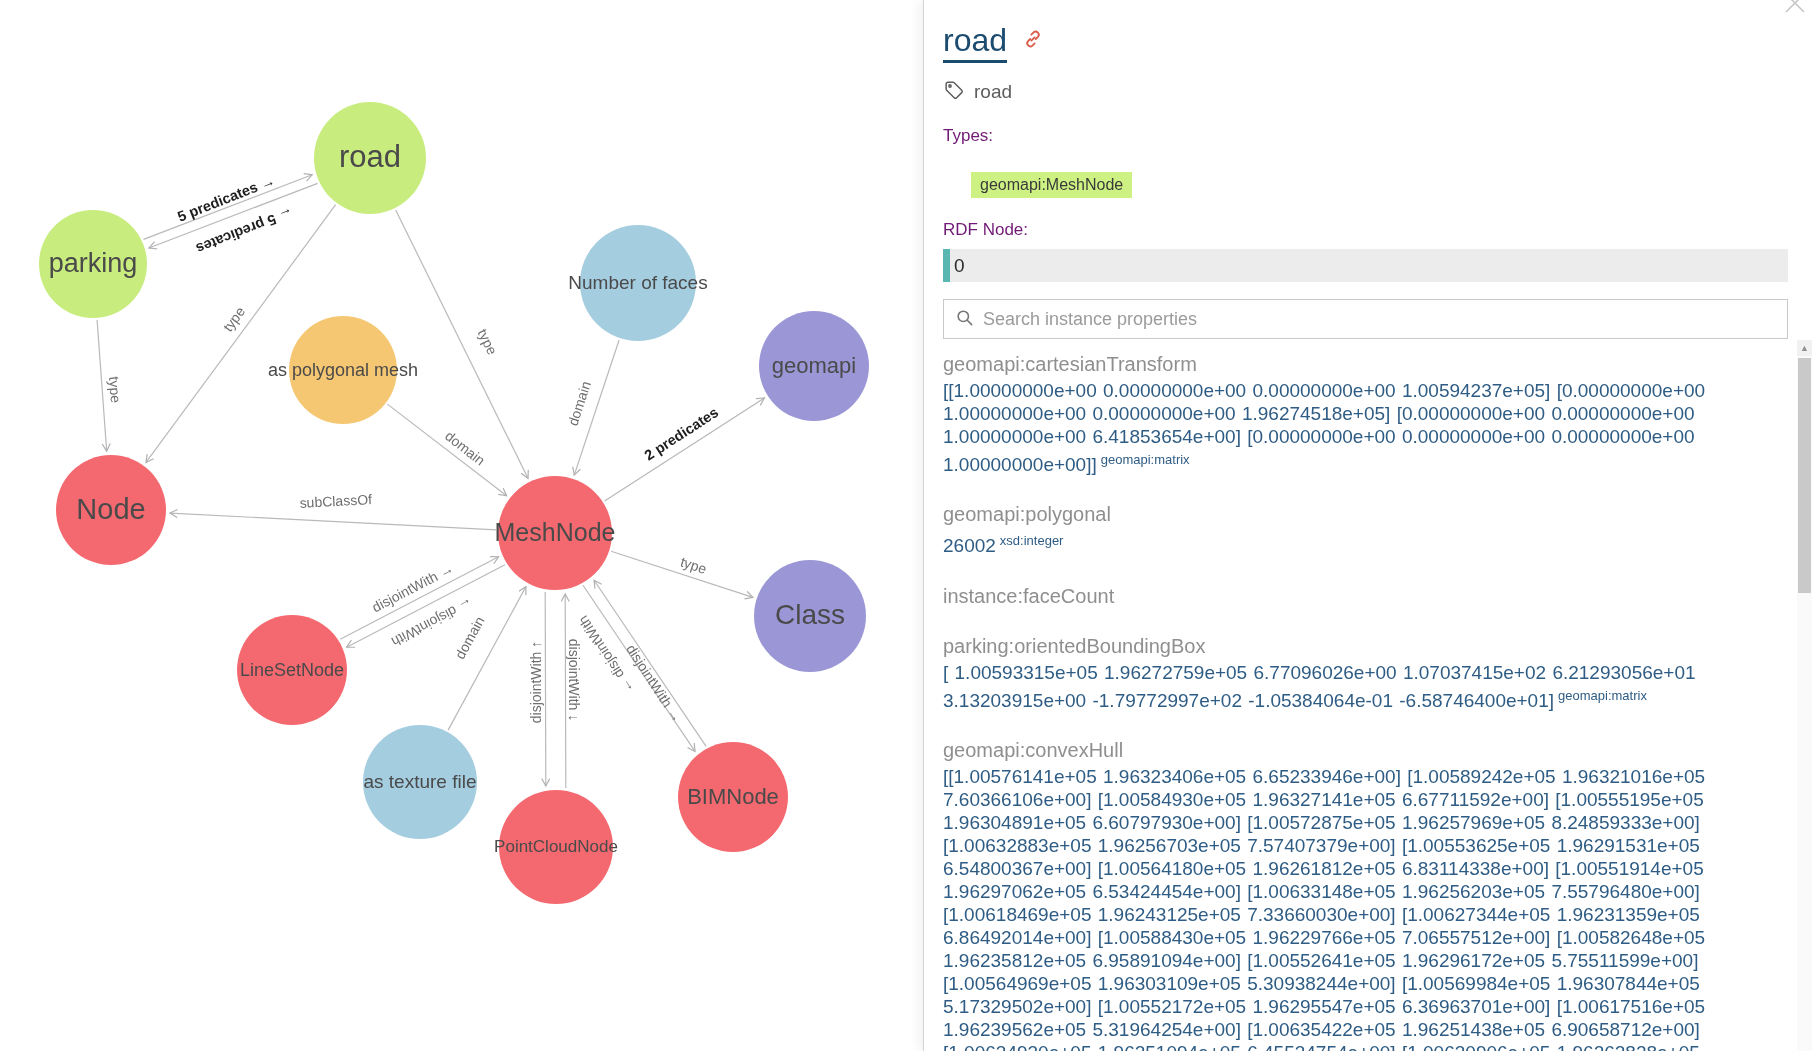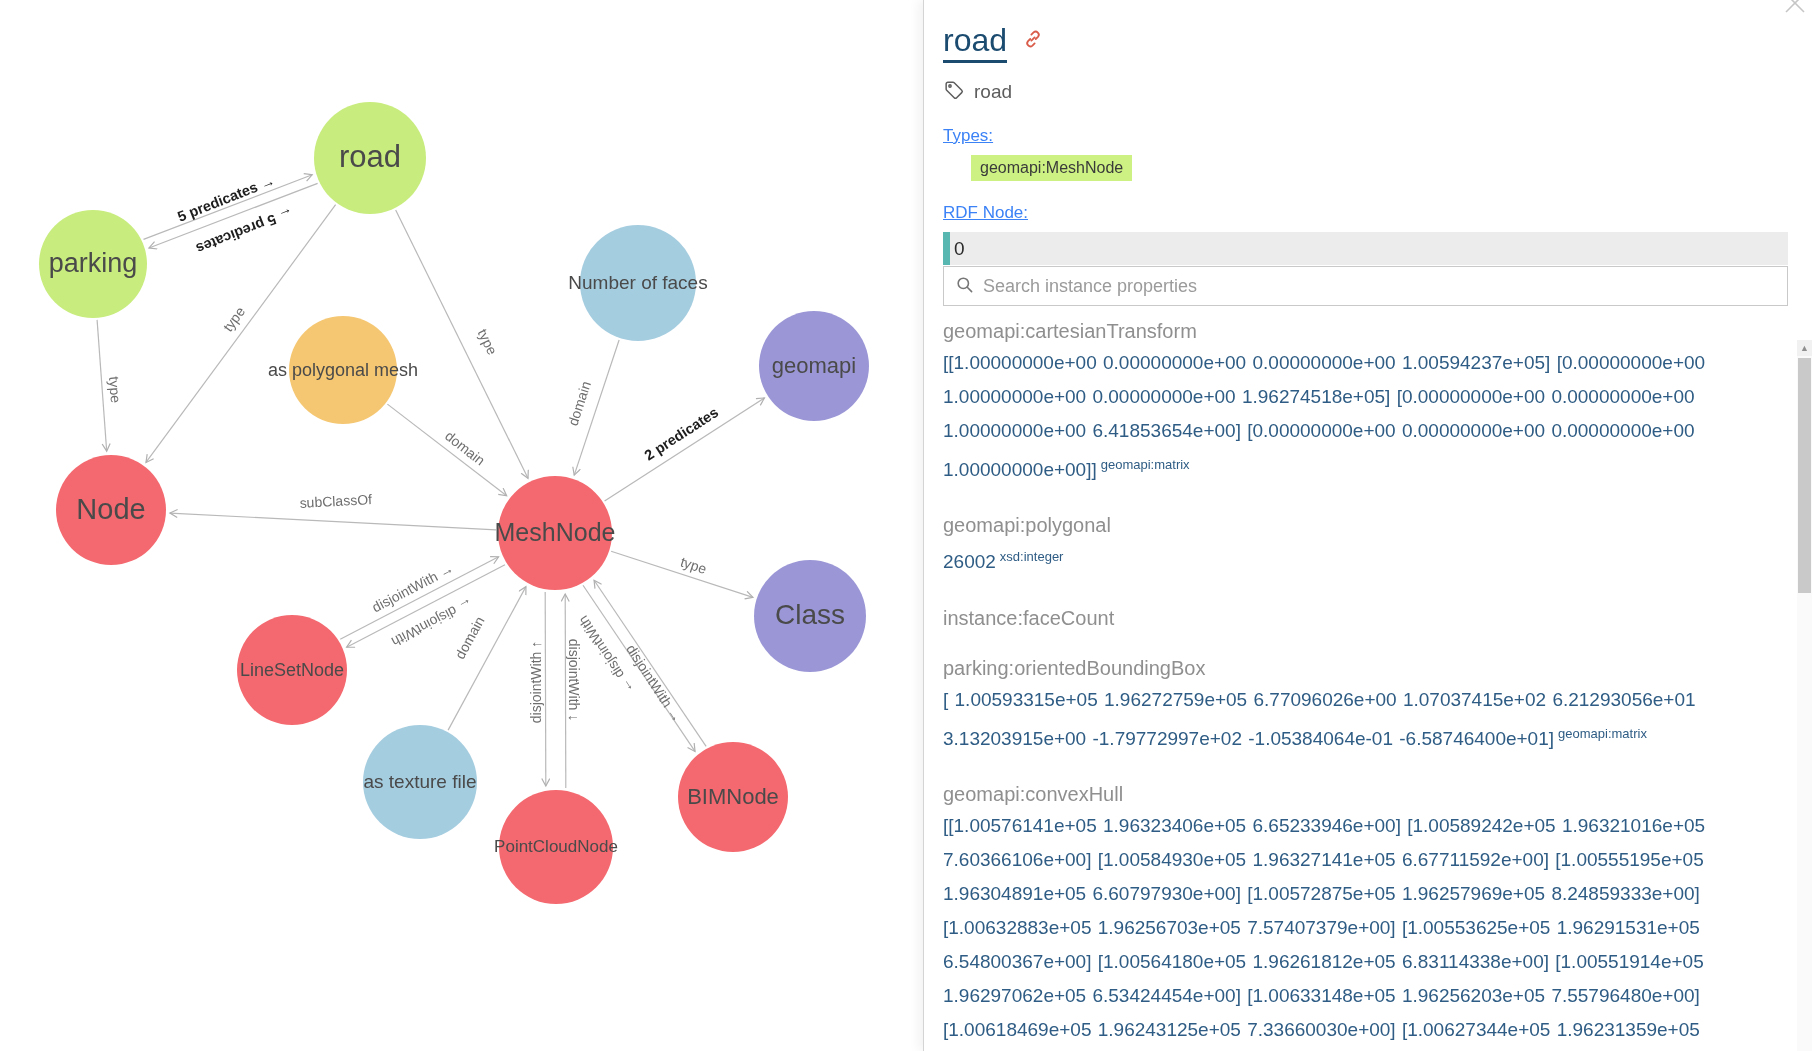--- a/index.html
+++ b/index.html
@@ -22,39 +22,39 @@
   #close-icon svg line { stroke:#c6c6c6; stroke-width:1.6; }
 
   #title-row { margin-top:2px; }
   #node-title { display:inline-block; font-size:32px; color:#1c4b70;
     border-bottom:3px solid #1c4b70; padding-bottom:1px; cursor:pointer; }
   #link-icon { display:inline-block; vertical-align:top; margin:6px 0 0 10px; cursor:pointer; }
 
   #tag-row { margin-top:16px; display:flex; align-items:center; gap:10px; }
   #tag-label { font-size:19px; color:#5d5d5d; }
 
-  .section-label { margin-top:22px; font-size:17px; color:#3b82f6;text-decoration:underline; }
-  #type-badges { margin-top:9px;padding-left:28px; }
+  .section-label { margin-top:22px; font-size:17px; color:#701a75; }
+  #type-badges { margin-top:26px;padding-left:28px; }
   .type-badge { display:inline-block; background:#cdf283; color:#3a3a3a; font-size:16px;
     padding:4px 9px; margin-right:8px; cursor:pointer; }
 
   #rank-bar { margin-top:9px; height:33px; background:#ececec; position:relative; }
   #rank-accent { position:absolute; left:0; top:0; bottom:0; width:7px; background:#58b7b0; }
   #rank-value { position:absolute; left:11px; top:0; line-height:33px; font-size:19px; color:#2b2b2b; }
 
-  #search-box { margin-top:1px; height:40px; border:1px solid #c9c9c9; background:#fff;
+  #search-box { margin-top:17px; height:40px; border:1px solid #c9c9c9; background:#fff;
     display:flex; align-items:center; padding:0 11px; gap:9px; }
   #search-input { border:none; outline:none; flex:1; font-size:18px; color:#333;
     font-family:"Liberation Sans","DejaVu Sans",sans-serif; }
   #search-input::placeholder { color:#9b9b9b; }
 
   #properties-list { margin-top:14px; padding-right:20px; }
   .prop { margin-bottom:27px; }
   .prop-name { font-size:20px; color:#8f8f8f; margin-bottom:3px; }
-  .prop-value { font-size:19px; color:#2e5c84; line-height:34px; word-spacing:1px; }
+  .prop-value { font-size:19px; color:#2e5c84; line-height:23px; word-spacing:1px; }
   .prop-value sup { font-size:13px; margin-left:4px; }
 
   
   #vscroll { position:absolute; right:2px; top:340px; bottom:0; width:15px; background:#fafafa; }
   #vscroll-up { height:16px; width:15px; display:flex; align-items:center; justify-content:center;
     color:#8f8f8f; font-size:9px; background:#f1f1f1; cursor:pointer; }
   #vscroll-thumb { position:absolute; top:18px; left:1px; width:13px; height:235px; background:#c9c9c9; cursor:pointer; }
 </style>
 </head>
 <body>

